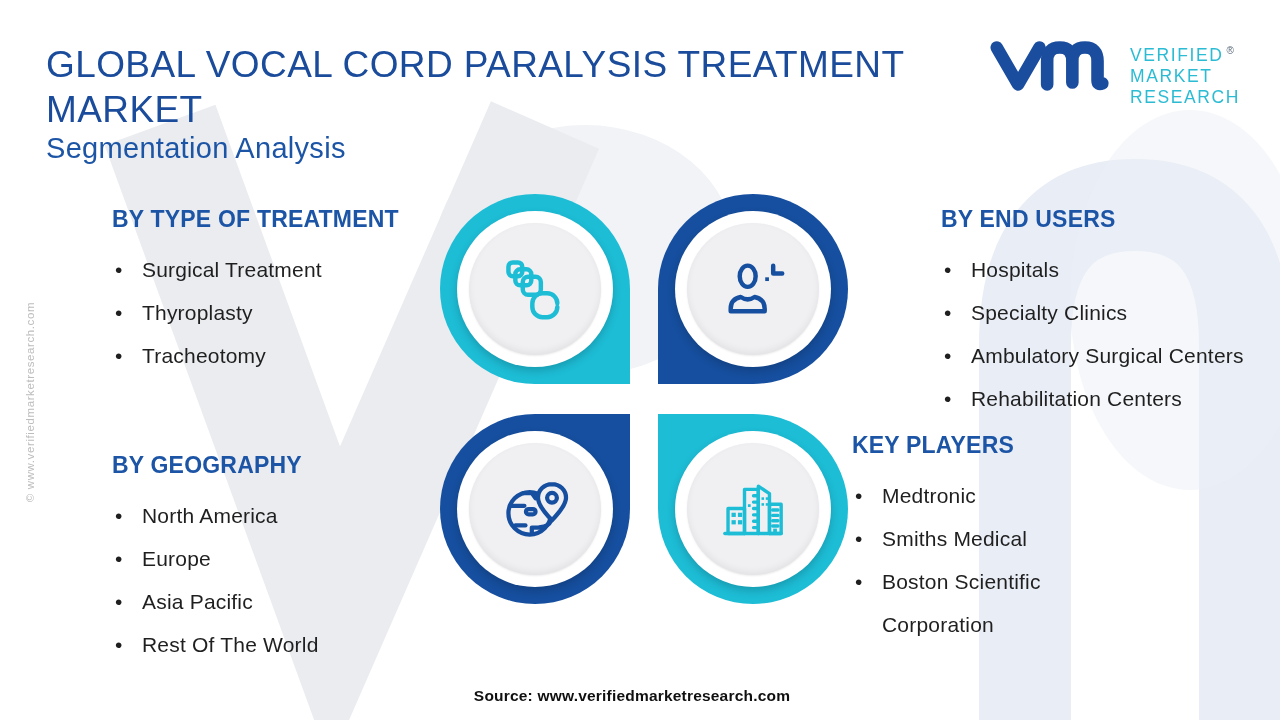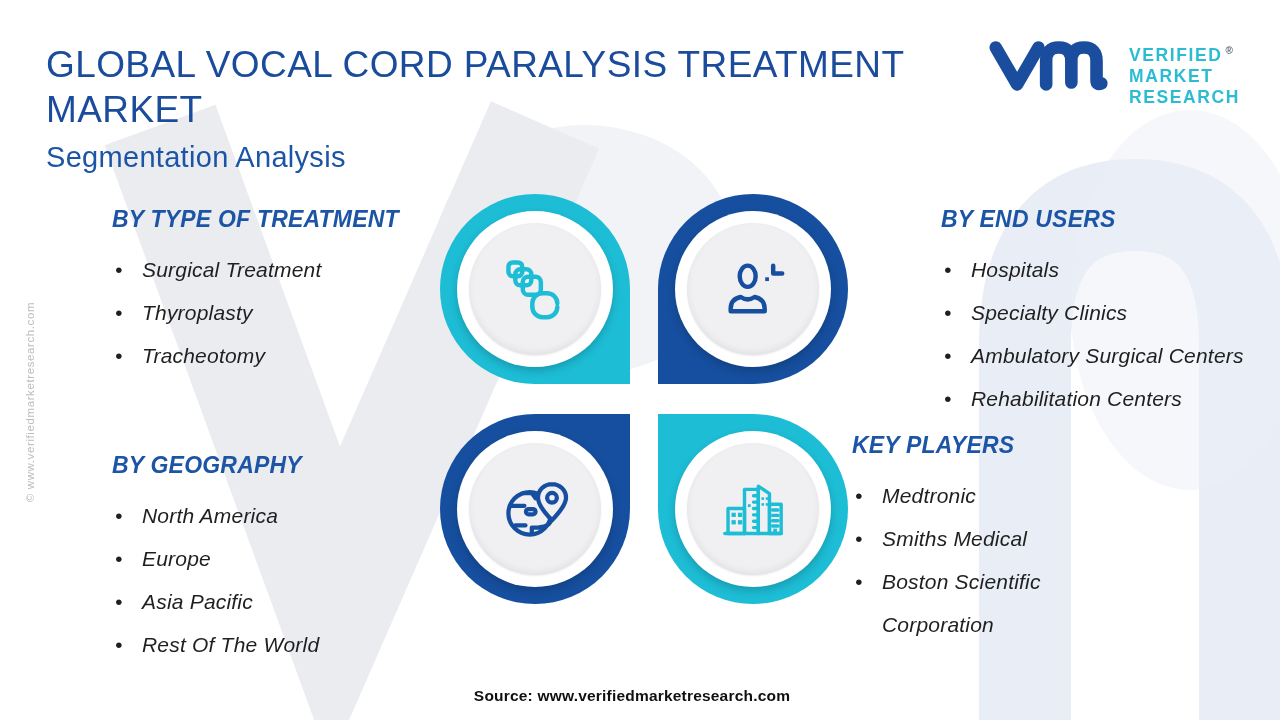--- a/index.html
+++ b/index.html
@@ -5,30 +5,30 @@
   html,body { margin:0; padding:0; }
   body { font-family:"Liberation Sans", sans-serif; background:#ffffff; }
   .canvas { position:relative; width:1280px; height:720px; background:#ffffff; overflow:hidden; }
 
   
   .bg-watermark { position:absolute; inset:0; z-index:0; }
 
   
   .header { position:absolute; left:46px; top:42px; z-index:2; }
   .title { color:#1b4c9c; font-weight:normal; font-size:37px; line-height:45px; letter-spacing:0.4px; margin:0; }
-  .subtitle { color:#1d55a6; font-size:29px; letter-spacing:0.3px; margin-top:9px; font-weight:normal; }
+  .subtitle { color:#1d55a6; font-size:29px; letter-spacing:0.3px; margin-top:0; font-weight:normal; }
 
   
   .logo { position:absolute; right:40px; top:34px; z-index:2; display:flex; align-items:flex-start; }
   .monogram { color:#1b4d9e; margin-right:14px; }
-  .logo-text { color:#2bbcd4; font-weight:bold; font-size:17.5px; line-height:21px; letter-spacing:1.6px; padding-top:6px; }
+  .logo-text { color:#2bbcd4; font-weight:normal; font-size:17.5px; line-height:21px; letter-spacing:1.6px; padding-top:6px; }
   .logo-text .reg { font-size:10px; color:#5a6b7a; vertical-align:super; letter-spacing:0; margin-left:3px; }
 
   
-  .seg { position:absolute; z-index:2;font-style:italic; }
+  .seg { position:absolute; z-index:2; }
   .seg h2 { color:#1d55a6; font-size:23px; font-weight:bold; letter-spacing:0.2px; margin:0; }
   .seg ul { list-style:none; margin:15px 0 0; padding:0 0 0 30px; }
   .seg li { position:relative; font-size:21px; color:#1f1f1f; line-height:43px; letter-spacing:0.2px; }
   .seg li::before { content:"\2022"; position:absolute; left:-27px; color:#1f1f1f; }
   .seg-treatment { left:112px; top:206px; width:360px; }
   .seg-endusers  { left:941px; top:206px; width:392px; }
   .seg-geography { left:112px; top:452px; width:360px; }
   .seg-players   { left:852px; top:432px; width:392px; }
   .seg-players li.narrow { max-width:235px; }
 

